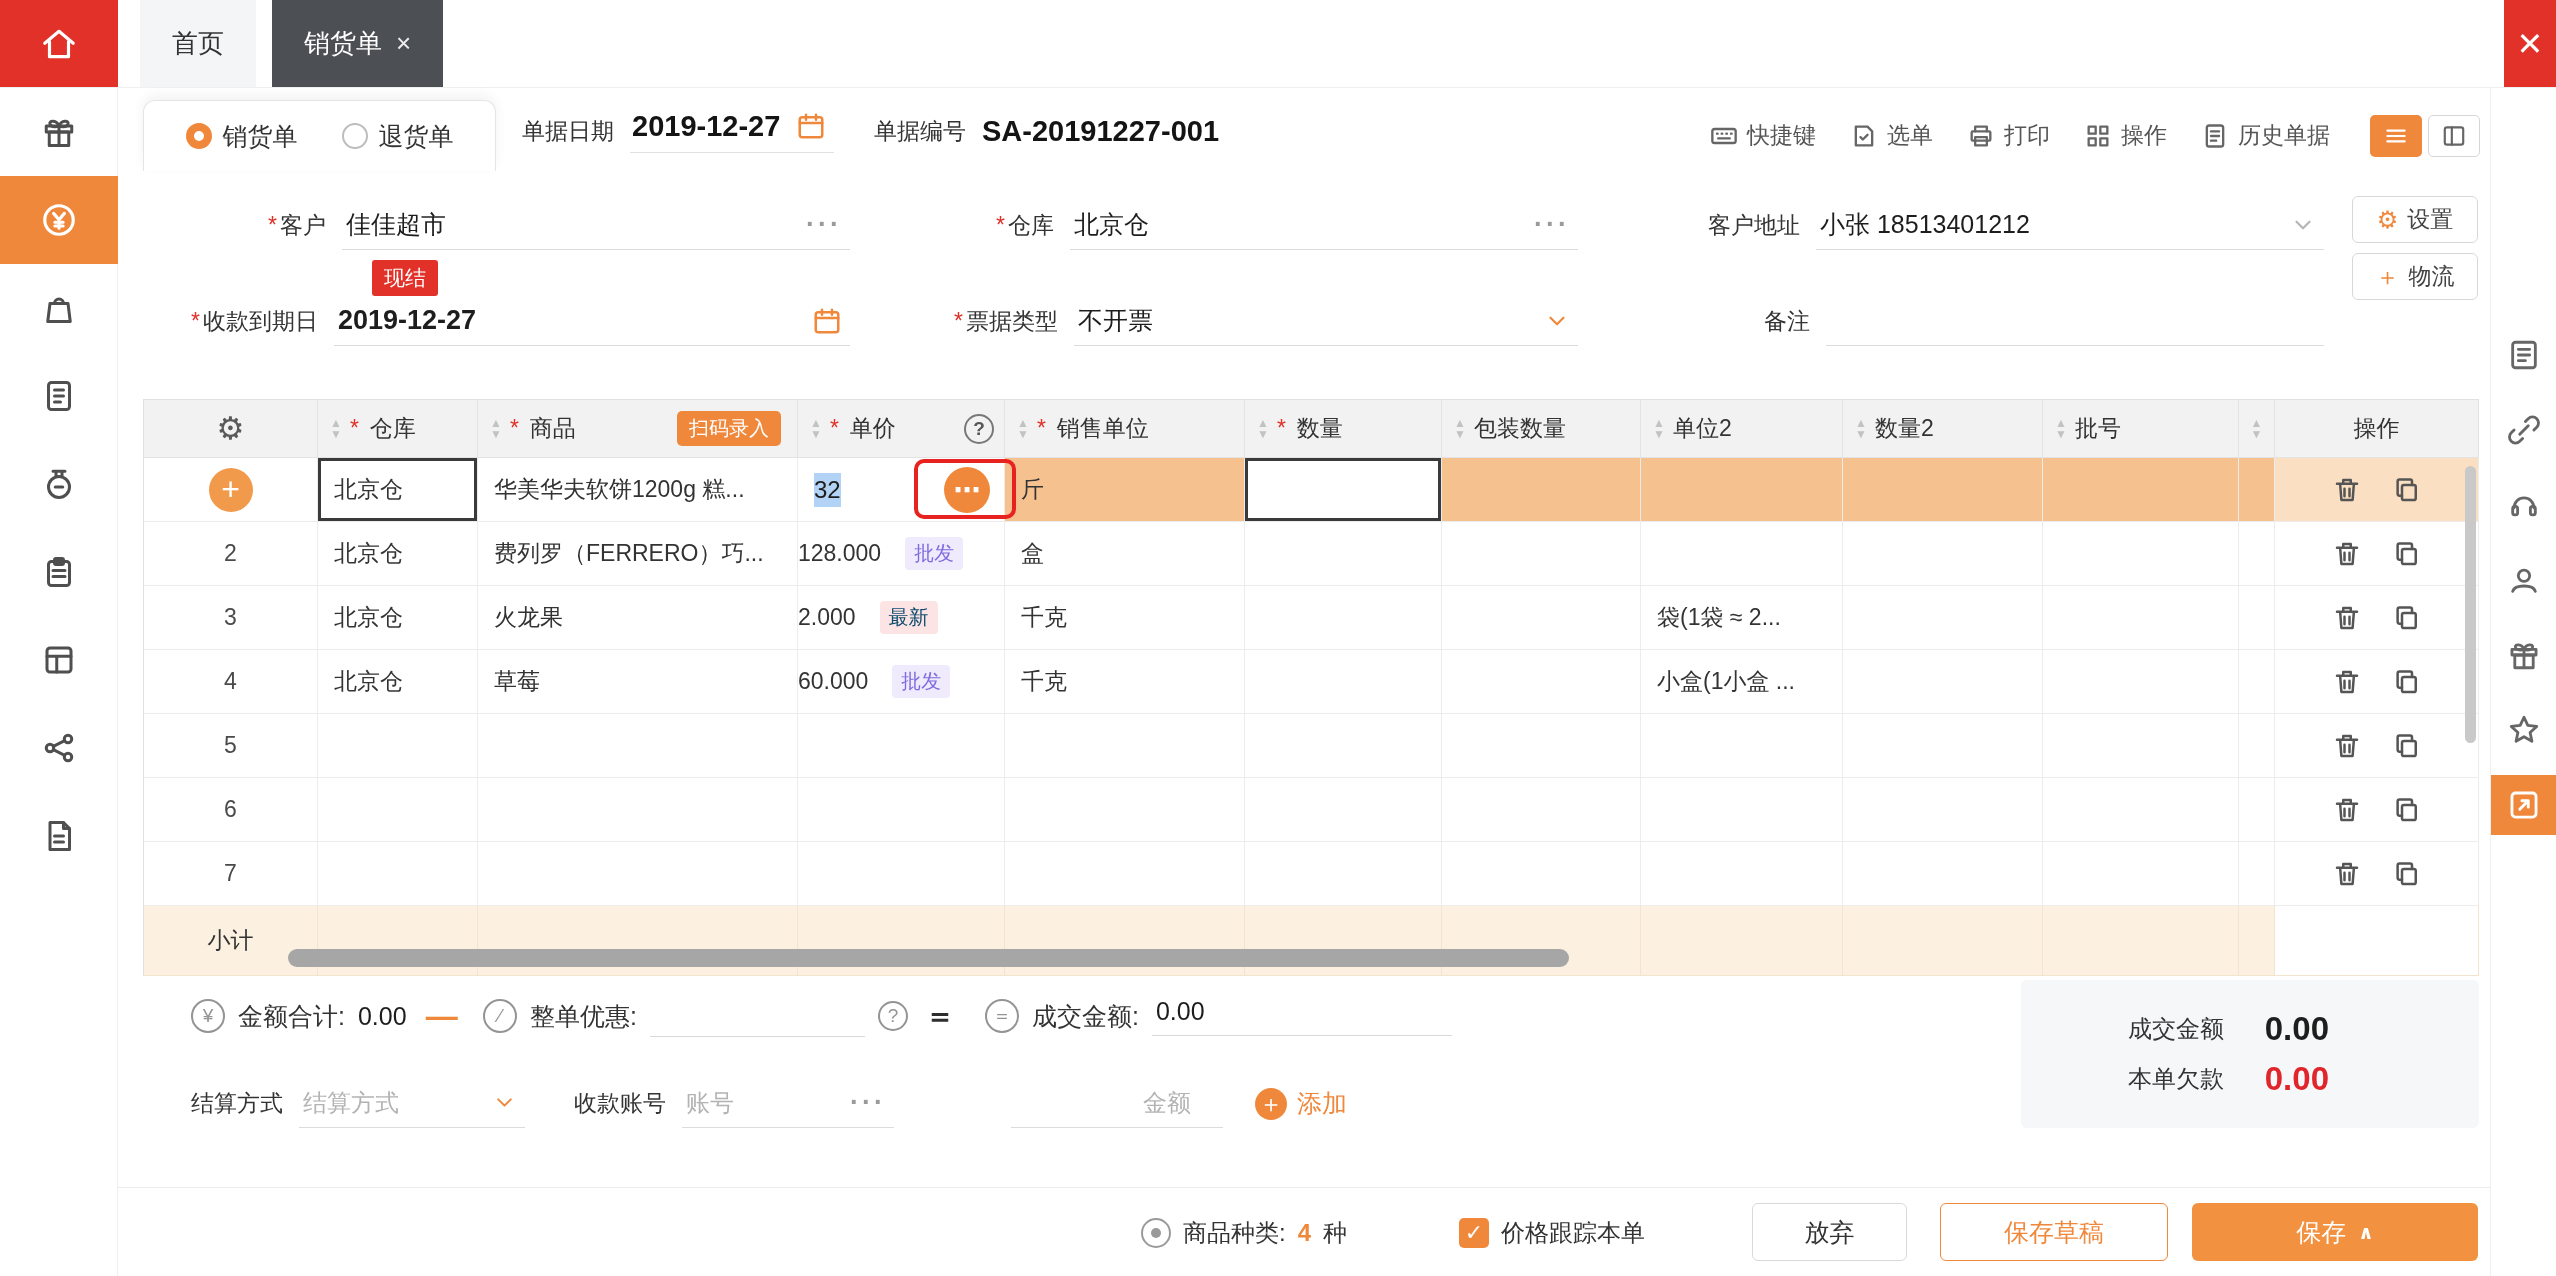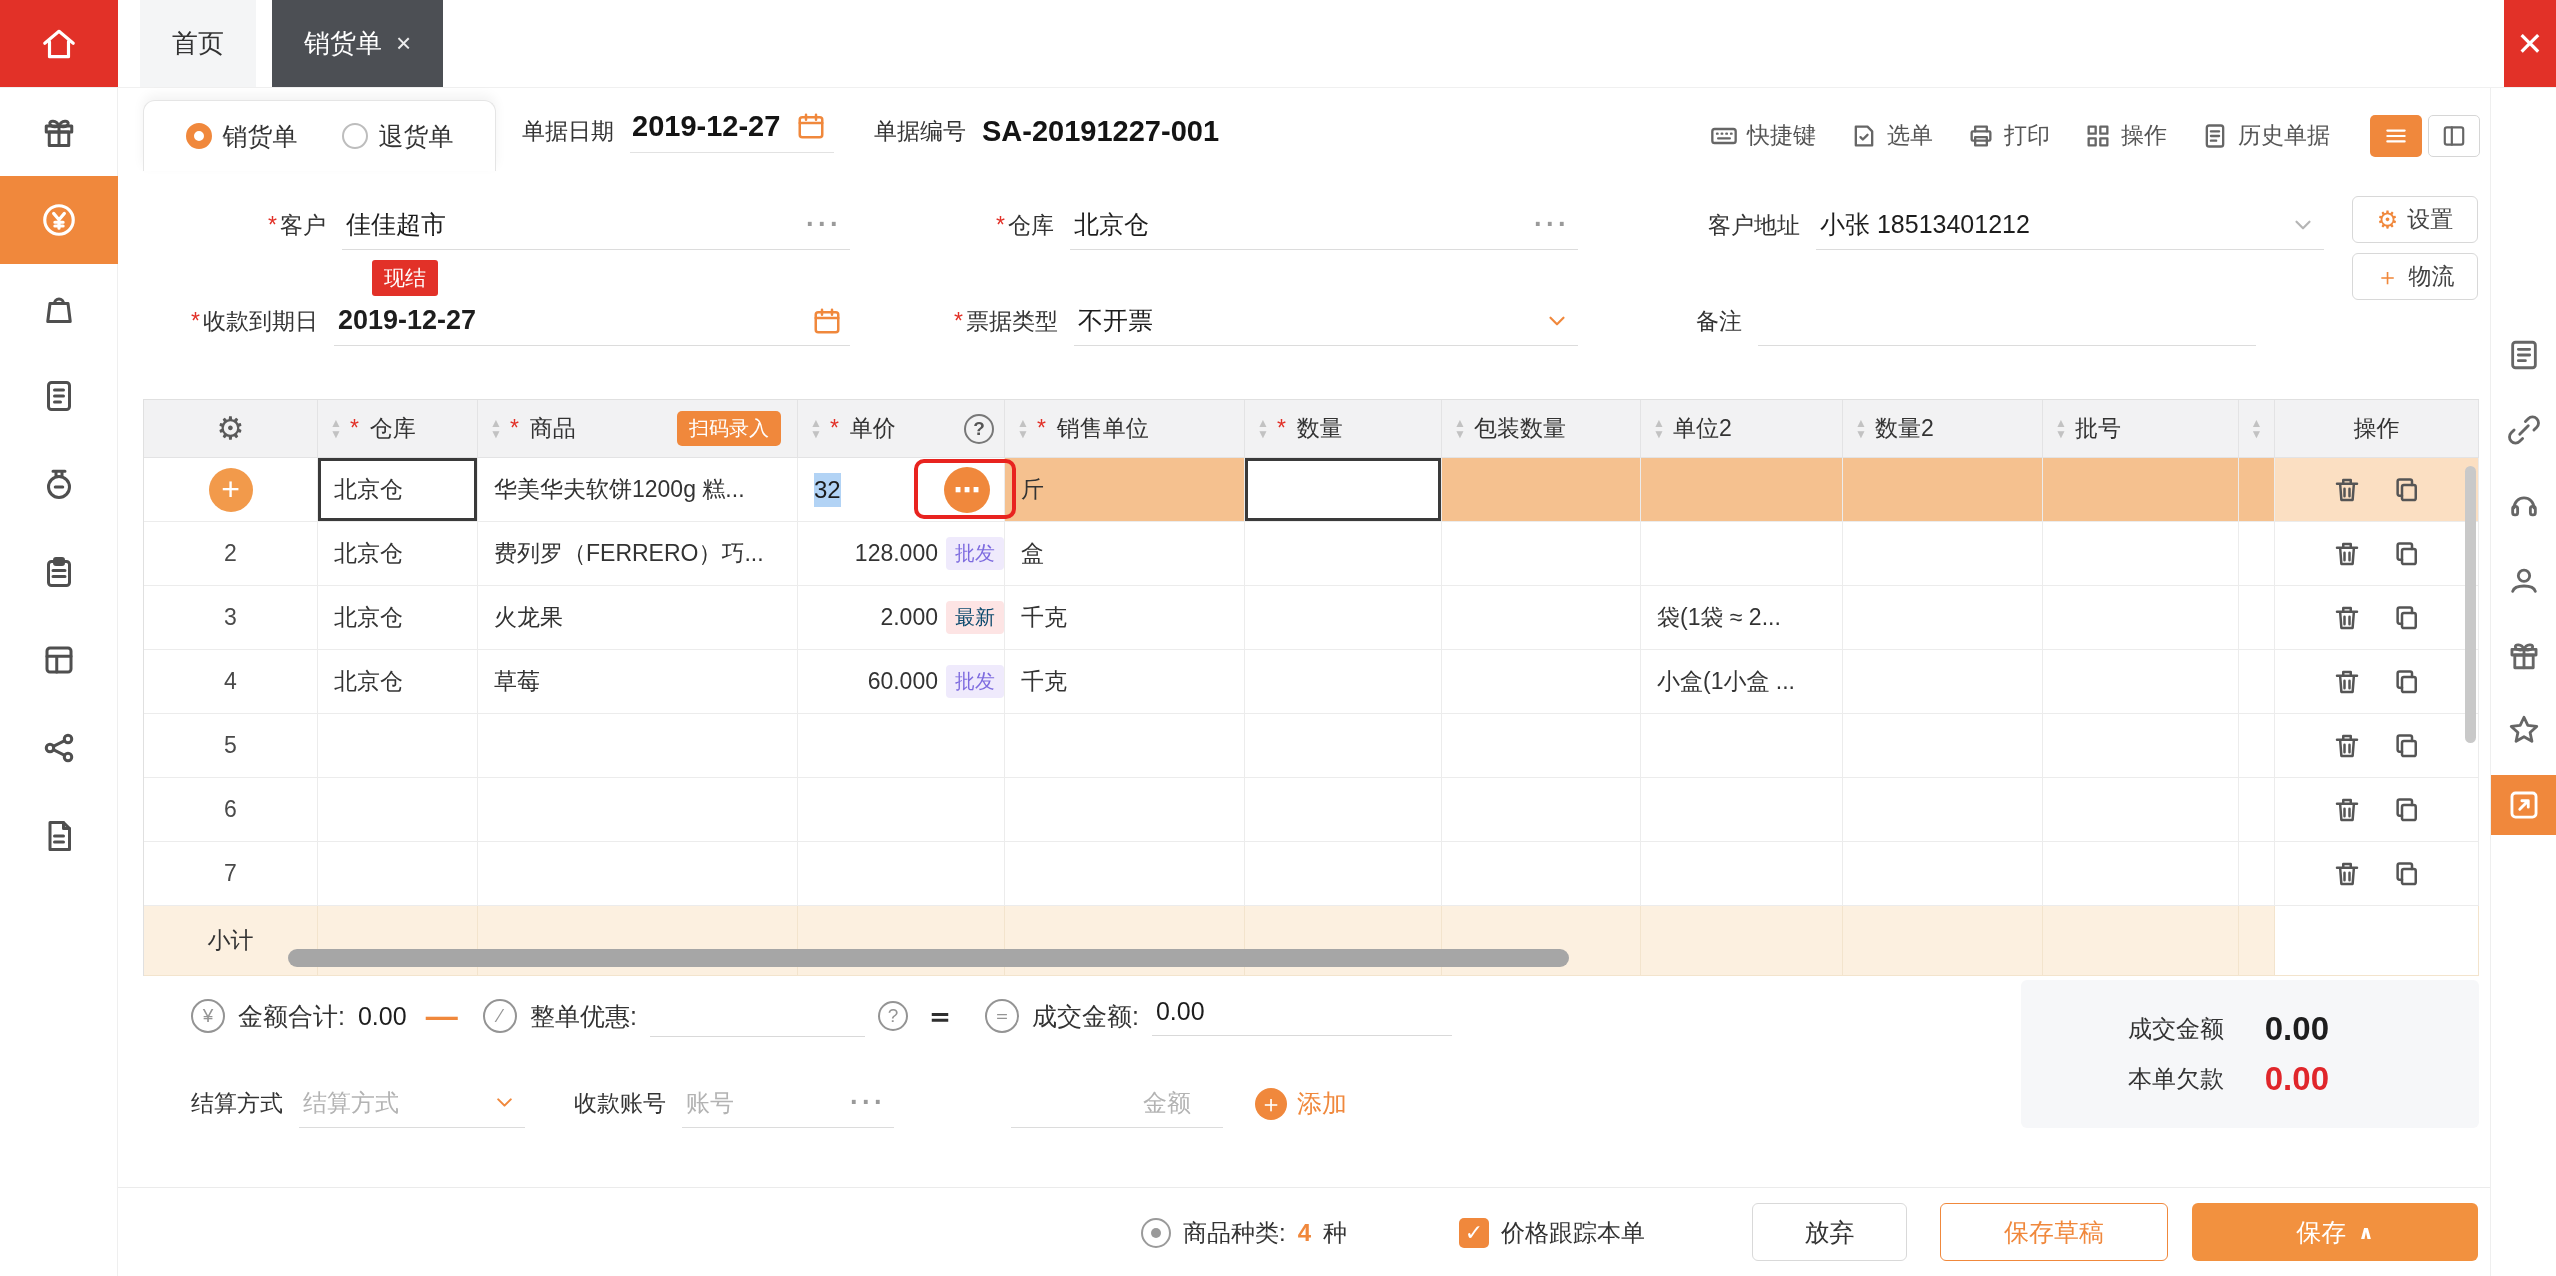--- a/index.html
+++ b/index.html
@@ -55,21 +55,21 @@
   grid-template-columns:174px 160px 320px 207px 240px 197px 199px 202px 200px 196px 36px 204px}
 .tc{border-right:1px solid #ececec;border-bottom:1px solid #ececec;display:flex;align-items:center;font-size:23px;color:#333;overflow:hidden;white-space:nowrap}
 .th{height:58px;background:#f2f2f3;gap:8px;padding-left:12px;border-color:#e3e3e4}
 .th.center{justify-content:center;padding-left:0}
 .sort{display:flex;flex-direction:column;color:#c2c2c2;font-size:12px;line-height:11px}
 .gearch{font-size:31px;color:#5a5a5a}
 .qmark{width:30px;height:30px;border:2px solid #787878;border-radius:50%;display:flex;align-items:center;justify-content:center;font-size:19px;color:#565656;font-weight:bold;margin-left:auto;margin-right:10px;flex:none}
 .scanbadge{margin-left:auto;margin-right:16px;background:#f0883c;color:#fff;font-size:20px;padding:4px 12px;border-radius:5px}
 .td{height:64px;padding-left:16px}
 .tdnum{justify-content:center;padding-left:0;color:#4a4a4a}
-.tdprice{justify-content:flex-end;gap:8px;padding-left:0}
+.tdprice{justify-content:flex-start;padding-right:12px;gap:24px;padding-left:0}
 .pbadge{font-size:20px;padding:3px 9px;border-radius:4px}
 .pbadge.purple{color:#7d6bdf;background:#efeafc}
 .pbadge.red{color:#0c4a6e;background:#fde4e4}
 .opcell{justify-content:center;gap:30px;padding-left:0}
 .sel{background:#f5c18f}
 .opsel{background:#fbdfc2}
 .sub{height:70px;background:#fcf0e0;border-color:#f3e4cd}
 .sub.lab{justify-content:center;padding-left:0}
 .focusbox{background:#fff;box-shadow:inset 0 0 0 3px #3a3a3a}
 .plusbtn{width:44px;height:44px;border-radius:50%;background:#f29a4b;color:#fff;font-size:32px;display:flex;align-items:center;justify-content:center;cursor:pointer}
@@ -375,21 +375,21 @@
           <span class="req">*</span>
           <span>票据类型</span>
         </span>
       <span class="fctrl">
         <span class="fval">不开票</span>
         <svg class="ic o" style="margin-left:auto" width="26" height="26" viewBox="0 0 24 24">
             <path d="M6 9l6 6 6-6"></path>
           </svg>
       </span>
     </div>
-    <div class="field" style="left:1578px;top:208px;width:560px">
+    <div class="field" style="left:1646px;top:208px;width:560px">
       <span class="flabel">备注</span>
       <span class="fctrl"></span>
     </div>
 
     <div class="tbl">
 
       <div class="tc th center">
           <span class="gearch">⚙</span>
         </div>
       <div class="tc th">

